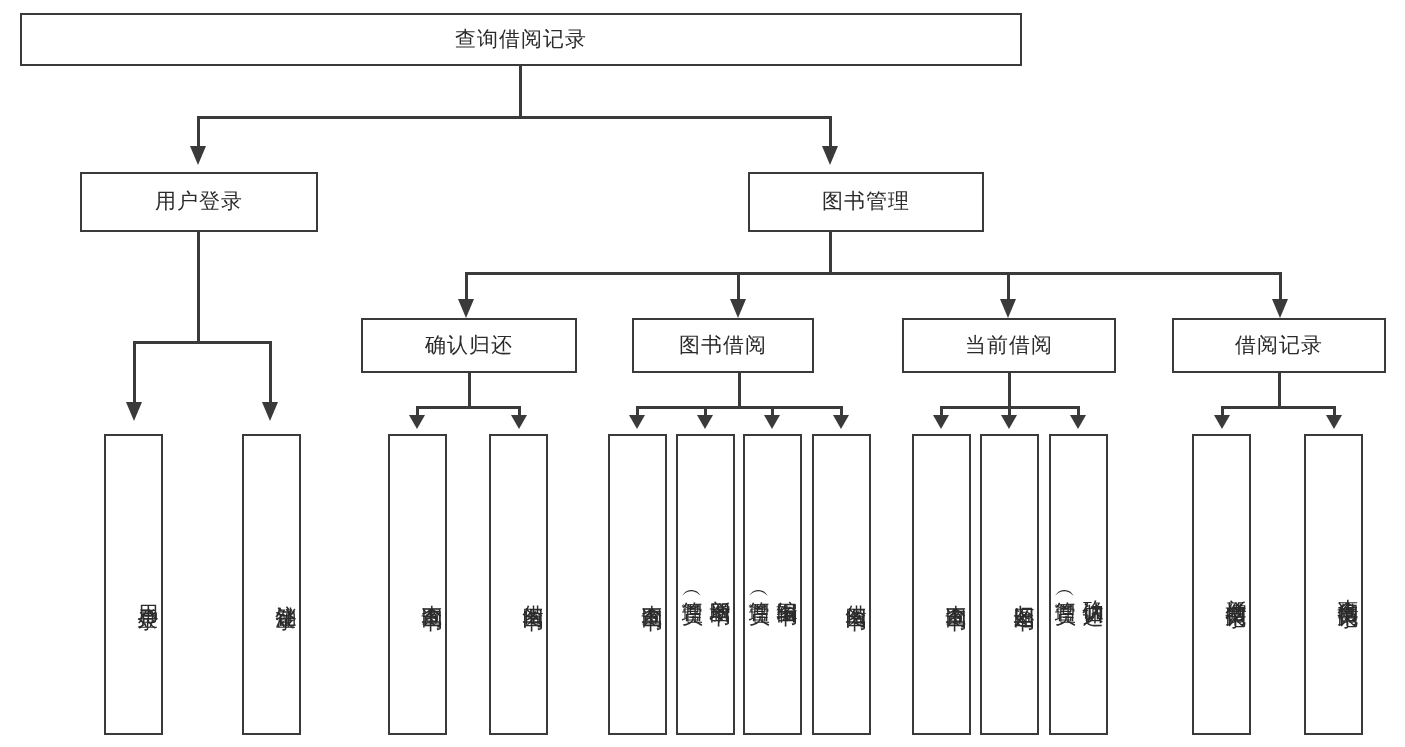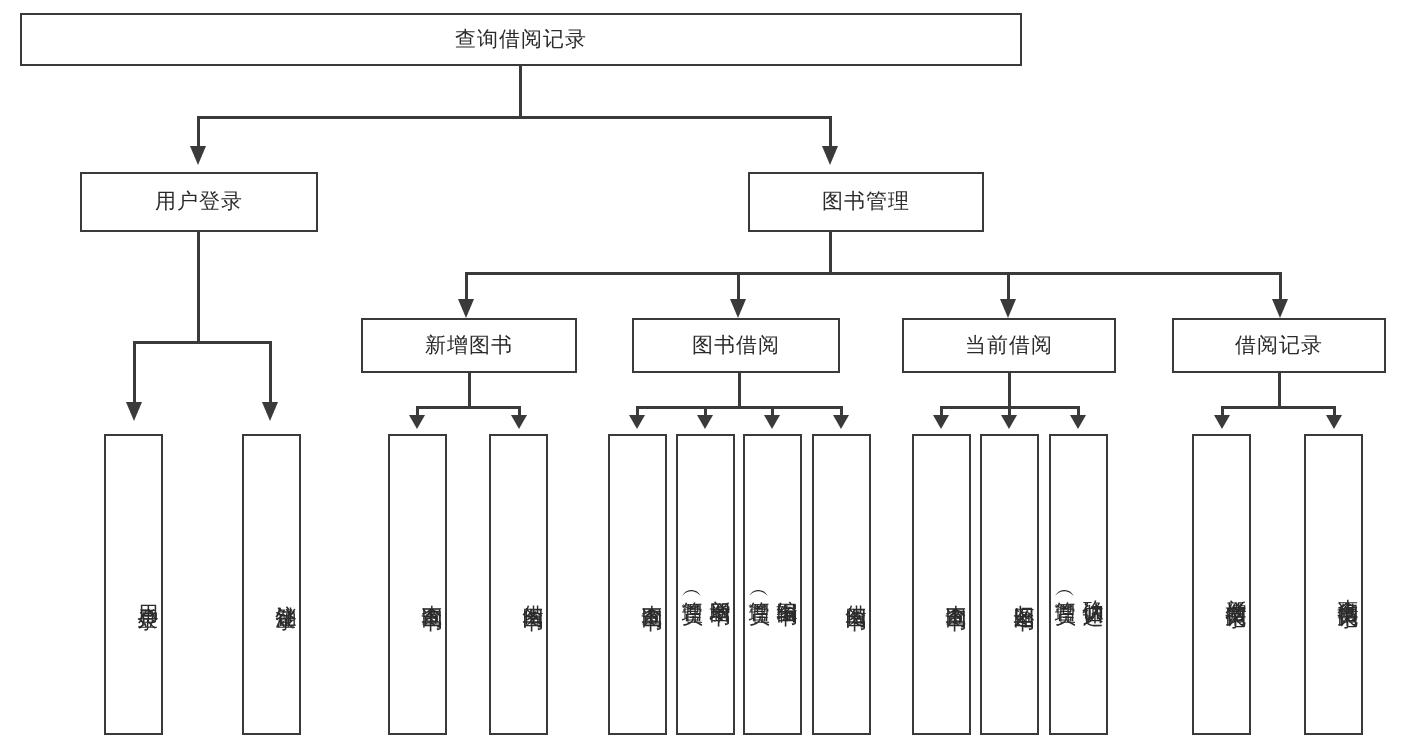--- a/index.html
+++ b/index.html
@@ -118,23 +118,23 @@
   <div class="vline" style="left:465px; top:272px; height:30px;"></div>
   <div class="arrow" style="left:458px; top:299px;"></div>
   <div class="vline" style="left:737px; top:272px; height:30px;"></div>
   <div class="arrow" style="left:730px; top:299px;"></div>
   <div class="vline" style="left:1007px; top:272px; height:30px;"></div>
   <div class="arrow" style="left:1000px; top:299px;"></div>
   <div class="vline" style="left:1279px; top:272px; height:30px;"></div>
   <div class="arrow" style="left:1272px; top:299px;"></div>
 
   <div class="node horiz" style="left:361px; top:318px; width:216px; height:55px;">
-    <span class="lbl">新增图书</span>
-  </div>
-  <div class="node horiz" style="left:632px; top:318px; width:208px; height:55px;">
+    <span class="lbl">确认归还</span>
+  </div>
+  <div class="node horiz" style="left:632px; top:318px; width:182px; height:55px;">
     <span class="lbl">图书借阅</span>
   </div>
   <div class="node horiz" style="left:1172px; top:318px; width:214px; height:55px;">
     <span class="lbl">借阅记录</span>
   </div>
   <div class="node horiz" style="left:902px; top:318px; width:214px; height:55px;">
     <span class="lbl">当前借阅</span>
   </div>
 
   <div class="vline" style="left:468px; top:373px; height:35px;"></div>

